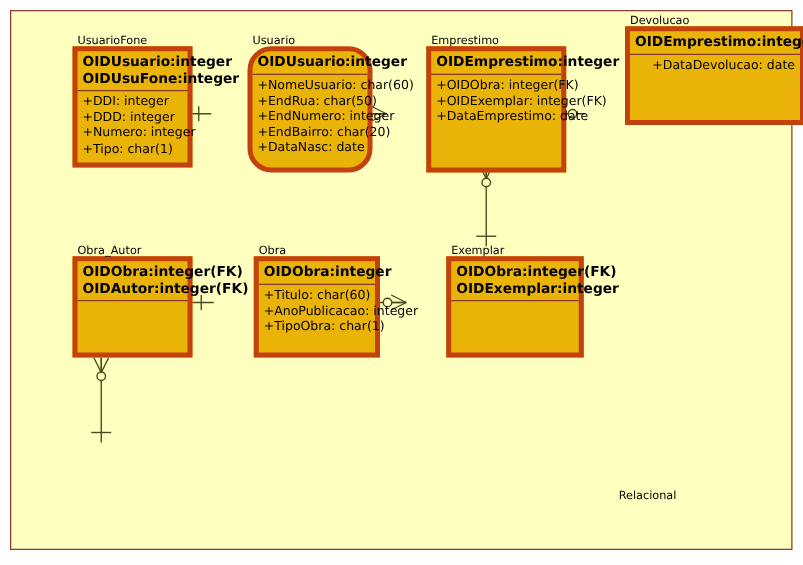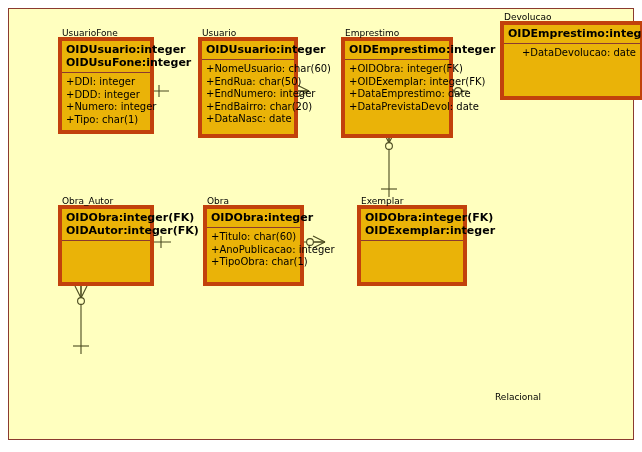--- a/index.html
+++ b/index.html
@@ -161,21 +161,21 @@
       <div class="key-row">OIDUsuFone:integer</div>
     </div>
     <div class="attr-section">
       <div class="attr-row">+DDI: integer</div>
       <div class="attr-row">+DDD: integer</div>
       <div class="attr-row">+Numero: integer</div>
       <div class="attr-row">+Tipo: char(1)</div>
     </div>
   </div>
 
-  <div class="entity" style="left:157px; top:28px; width:100px; height:101px;">
+  <div class="entity" style="left:157px; top:28px; width:100px; height:101px;border-radius:19px;">
     <div class="entity-title">Usuario</div>
     <div class="key-section">
       <div class="key-row centered">OIDUsuario:integer</div>
     </div>
     <div class="attr-section">
       <div class="attr-row">+NomeUsuario: char(60)</div>
       <div class="attr-row">+EndRua: char(50)</div>
       <div class="attr-row">+EndNumero: integer</div>
       <div class="attr-row">+EndBairro: char(20)</div>
       <div class="attr-row">+DataNasc: date</div>
@@ -184,21 +184,20 @@
 
   <div class="entity" style="left:300px; top:28px; width:112px; height:101px;">
     <div class="entity-title">Emprestimo</div>
     <div class="key-section">
       <div class="key-row centered">OIDEmprestimo:integer</div>
     </div>
     <div class="attr-section">
       <div class="attr-row">+OIDObra: integer(FK)</div>
       <div class="attr-row">+OIDExemplar: integer(FK)</div>
       <div class="attr-row">+DataEmprestimo: date</div>
-      <div class="attr-row">+DataPrevistaDevol: date</div>
     </div>
   </div>
 
   <div class="entity" style="left:459px; top:12px; width:144px; height:79px;text-align:right;">
     <div class="entity-title">Devolucao</div>
     <div class="key-section">
       <div class="key-row">OIDEmprestimo:integer(FK)</div>
     </div>
     <div class="attr-section">
       <div class="attr-row">+DataDevolucao: date</div>

